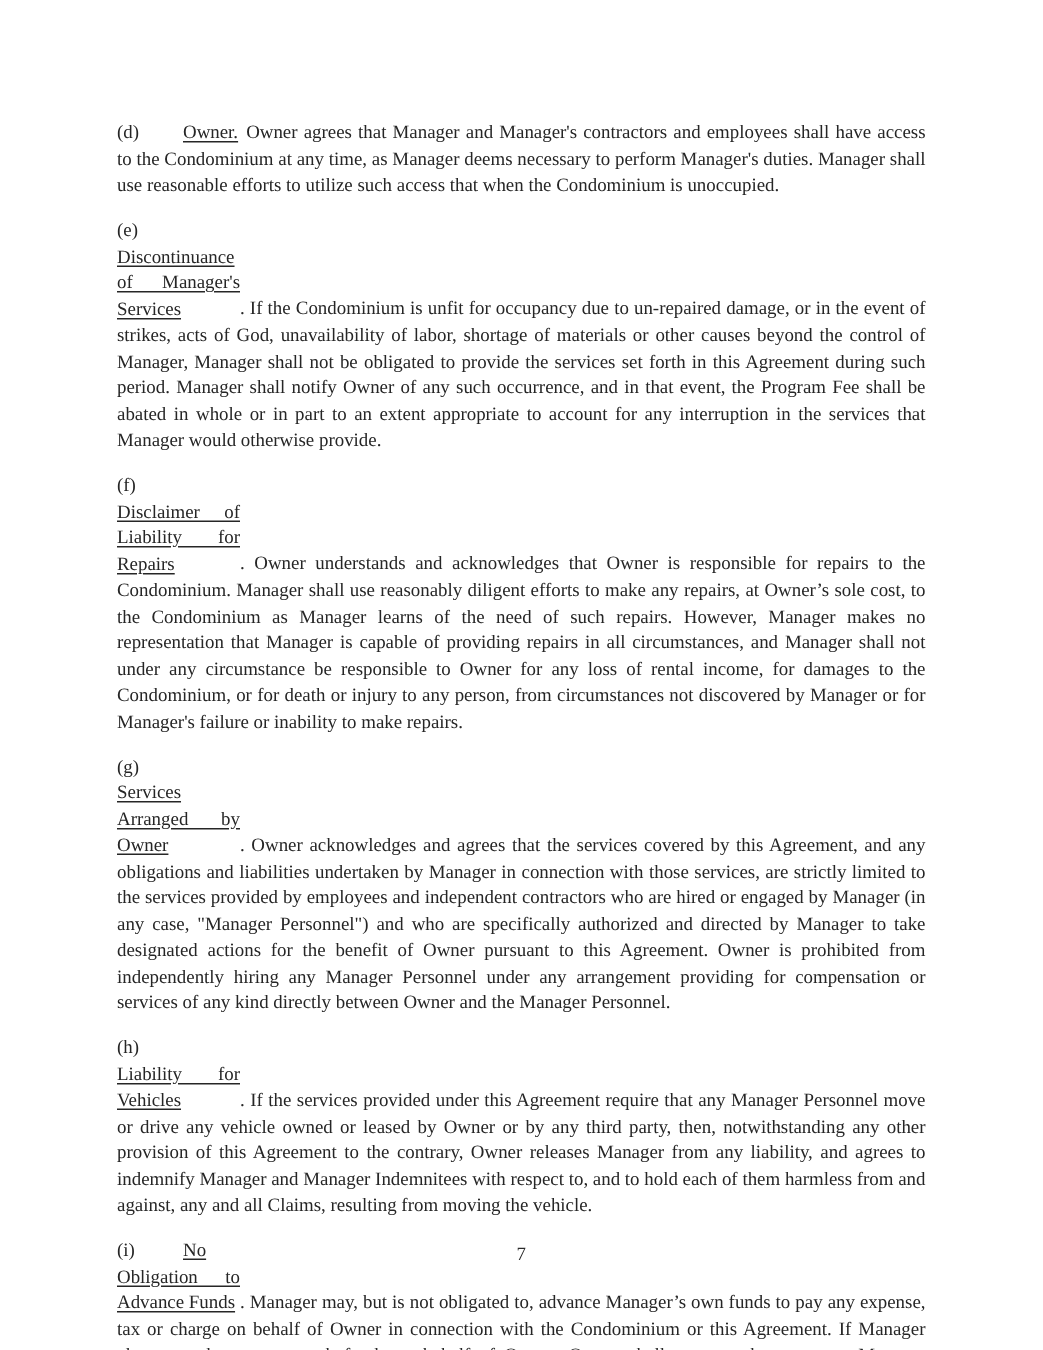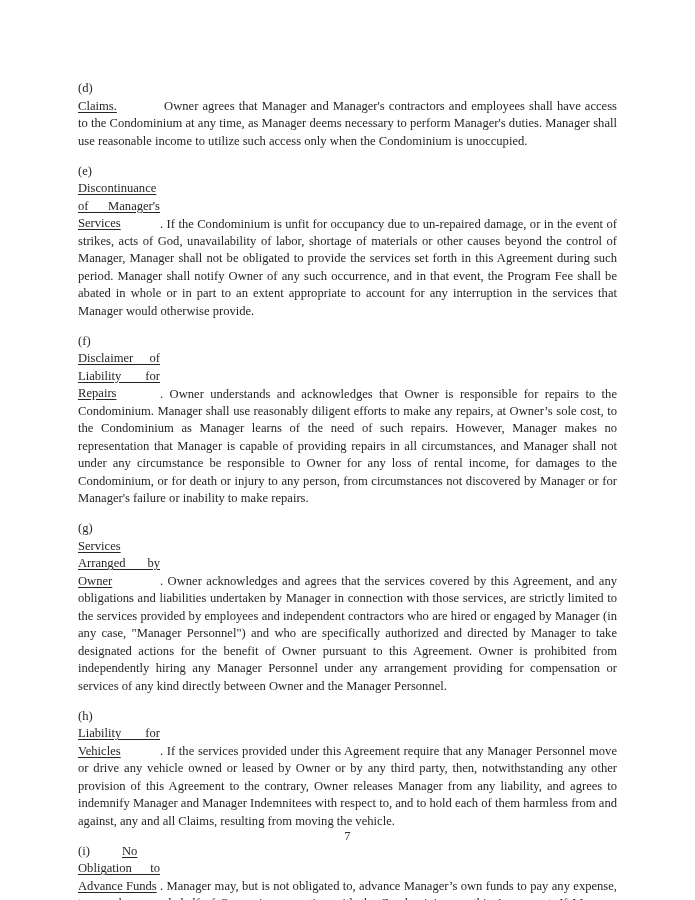--- a/index.html
+++ b/index.html
@@ -63,21 +63,21 @@
     font-family: "Liberation Serif", "DejaVu Serif", serif;
   }
 </style>
 </head>
 <body>
 
 <div class="page">
   <div class="content">
 
     <p class="para">
-      <span class="lead"><span class="lbl">(d)</span><span class="hd">Claims.</span></span><span> Owner agrees that Manager and Manager's contractors and employees shall have access to the Condominium at any time, as Manager deems necessary to perform Manager's duties.  Manager shall use reasonable income to utilize such access only when the Condominium is unoccupied.</span>
+      <span class="lead"><span class="lbl">(d)</span><span class="hd">Owner.</span></span><span> Owner agrees that Manager and Manager's contractors and employees shall have access to the Condominium at any time, as Manager deems necessary to perform Manager's duties.  Manager shall use reasonable efforts to utilize such access that when the Condominium is unoccupied.</span>
     </p>
 
     <p class="para">
       <span class="lead"><span class="lbl">(e)</span><span class="hd">Discontinuance of Manager's Services</span></span><span>.  If the Condominium is unfit for occupancy due to un-repaired damage, or in the event of strikes, acts of God, unavailability of labor, shortage of materials or other causes beyond the control of Manager, Manager shall not be obligated to provide the services set forth in this Agreement during such period.  Manager shall notify Owner of any such occurrence, and in that event, the Program Fee shall be abated in whole or in part to an extent appropriate to account for any interruption in the services that Manager would otherwise provide.</span>
     </p>
 
     <p class="para">
       <span class="lead"><span class="lbl">(f)</span><span class="hd">Disclaimer of Liability for Repairs</span></span><span>.  Owner understands and acknowledges that Owner is responsible for repairs to the Condominium.   Manager shall use reasonably diligent efforts to make any repairs, at Owner’s sole cost, to the Condominium as Manager learns of the need of such repairs.  However, Manager makes no representation that Manager is capable of providing repairs in all circumstances, and Manager shall not under any circumstance be responsible to Owner for any loss of rental income, for damages to the Condominium, or for death or injury to any person, from circumstances not discovered by Manager or for Manager's failure or inability to make repairs.</span>
     </p>
 

